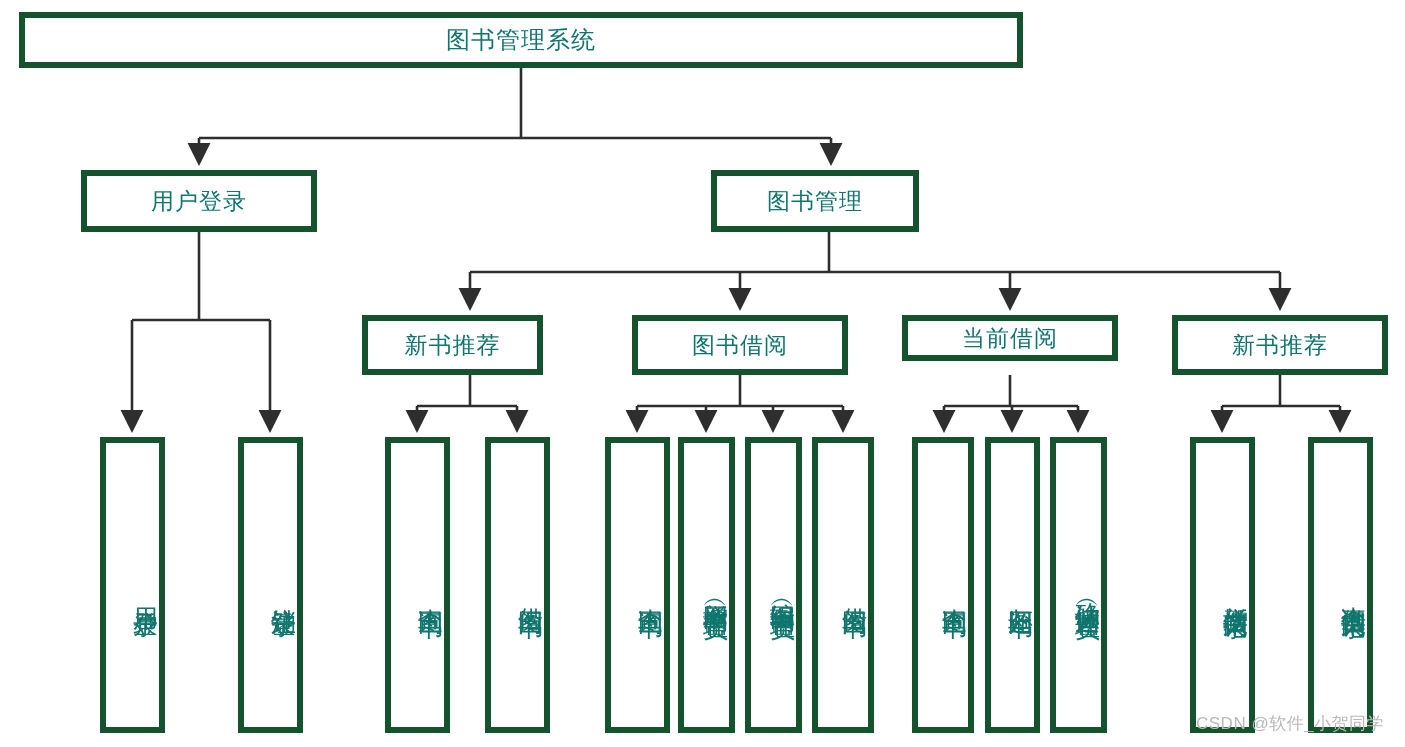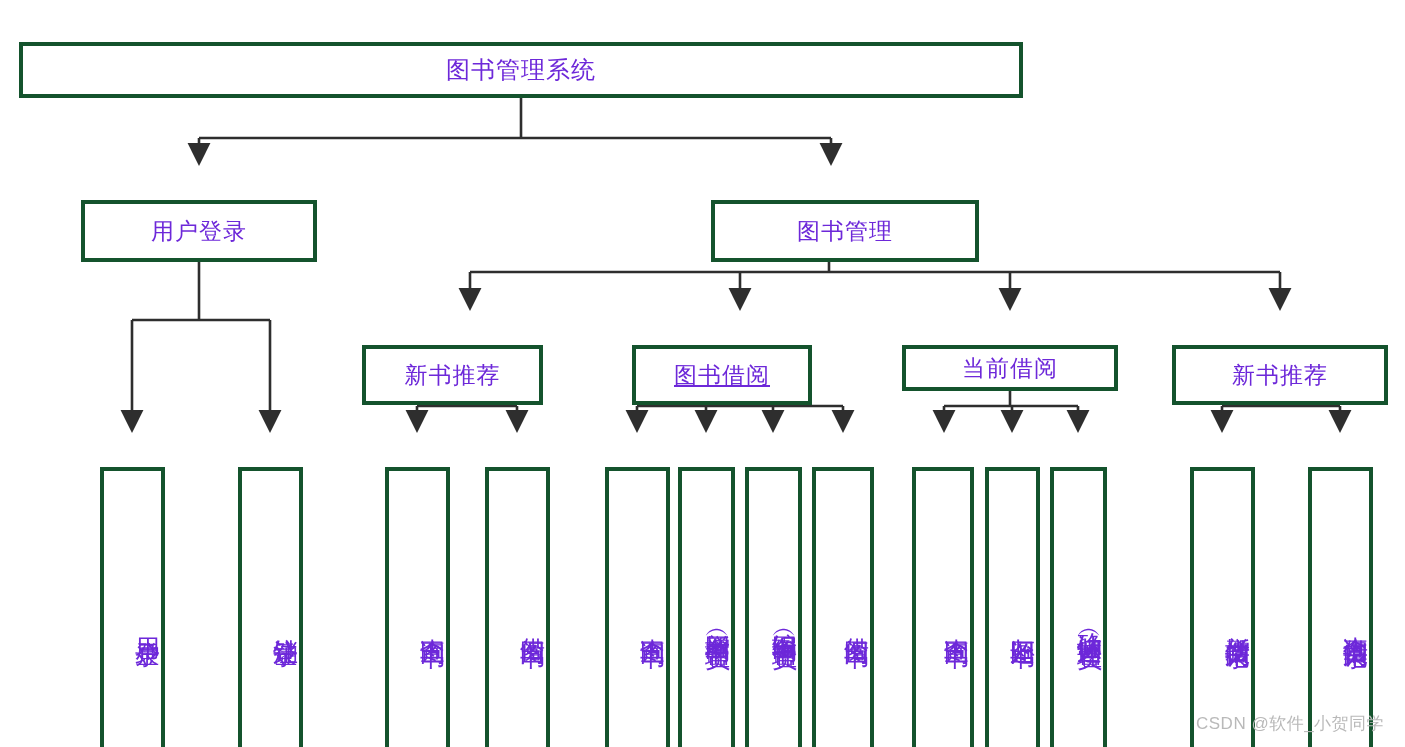--- a/index.html
+++ b/index.html
@@ -22,26 +22,25 @@
     left: 0;
     top: 0;
     width: 1405px;
     height: 747px;
     pointer-events: none;
   }
   .node {
     position: absolute;
     box-sizing: border-box;
     background: #ffffff;
-    border: 4px solid #14532d;
+    border: 6px solid #14532d;
     display: flex;
     align-items: center;
     justify-content: center;
-    color: #6d28d9;
-    margin-top: 30px;
+    color: #0f766e;
   }
   .node.horiz {
     font-size: 23px;
     letter-spacing: 1px;
   }
   .node.vert {
     writing-mode: vertical-rl;
     text-orientation: upright;
     font-size: 25px;
     letter-spacing: 2px;
@@ -122,29 +121,29 @@
   </svg>
 
   <div class="node horiz root" id="root-node" style="left: 19px; top: 12px; width: 1004px; height: 56px;">
     <span>图书管理系统</span>
   </div>
 
   <div id="level1-layer">
       <div class="node horiz" style="left: 81px; top: 170px; width: 236px; height: 62px;">
         <span class="">用户登录</span>
       </div>
-      <div class="node horiz" style="left: 711px; top: 170px; width: 268px; height: 62px;">
+      <div class="node horiz" style="left: 711px; top: 170px; width: 208px; height: 62px;">
         <span class="">图书管理</span>
       </div>
     </div>
   <div id="level2-layer">
       <div class="node horiz" style="left: 362px; top: 315px; width: 181px; height: 60px;">
         <span class="">新书推荐</span>
       </div>
-      <div class="node horiz" style="left: 632px; top: 315px; width: 180px; height: 60px; text-decoration: underline;">
+      <div class="node horiz" style="left: 632px; top: 315px; width: 216px; height: 60px;">
         <span class="">图书借阅</span>
       </div>
       <div class="node horiz" style="left: 902px; top: 315px; width: 216px; height: 46px;">
         <span class="">当前借阅</span>
       </div>
       <div class="node horiz" style="left: 1172px; top: 315px; width: 216px; height: 60px;">
         <span class="">新书推荐</span>
       </div>
     </div>
   <div id="leaf-layer">

